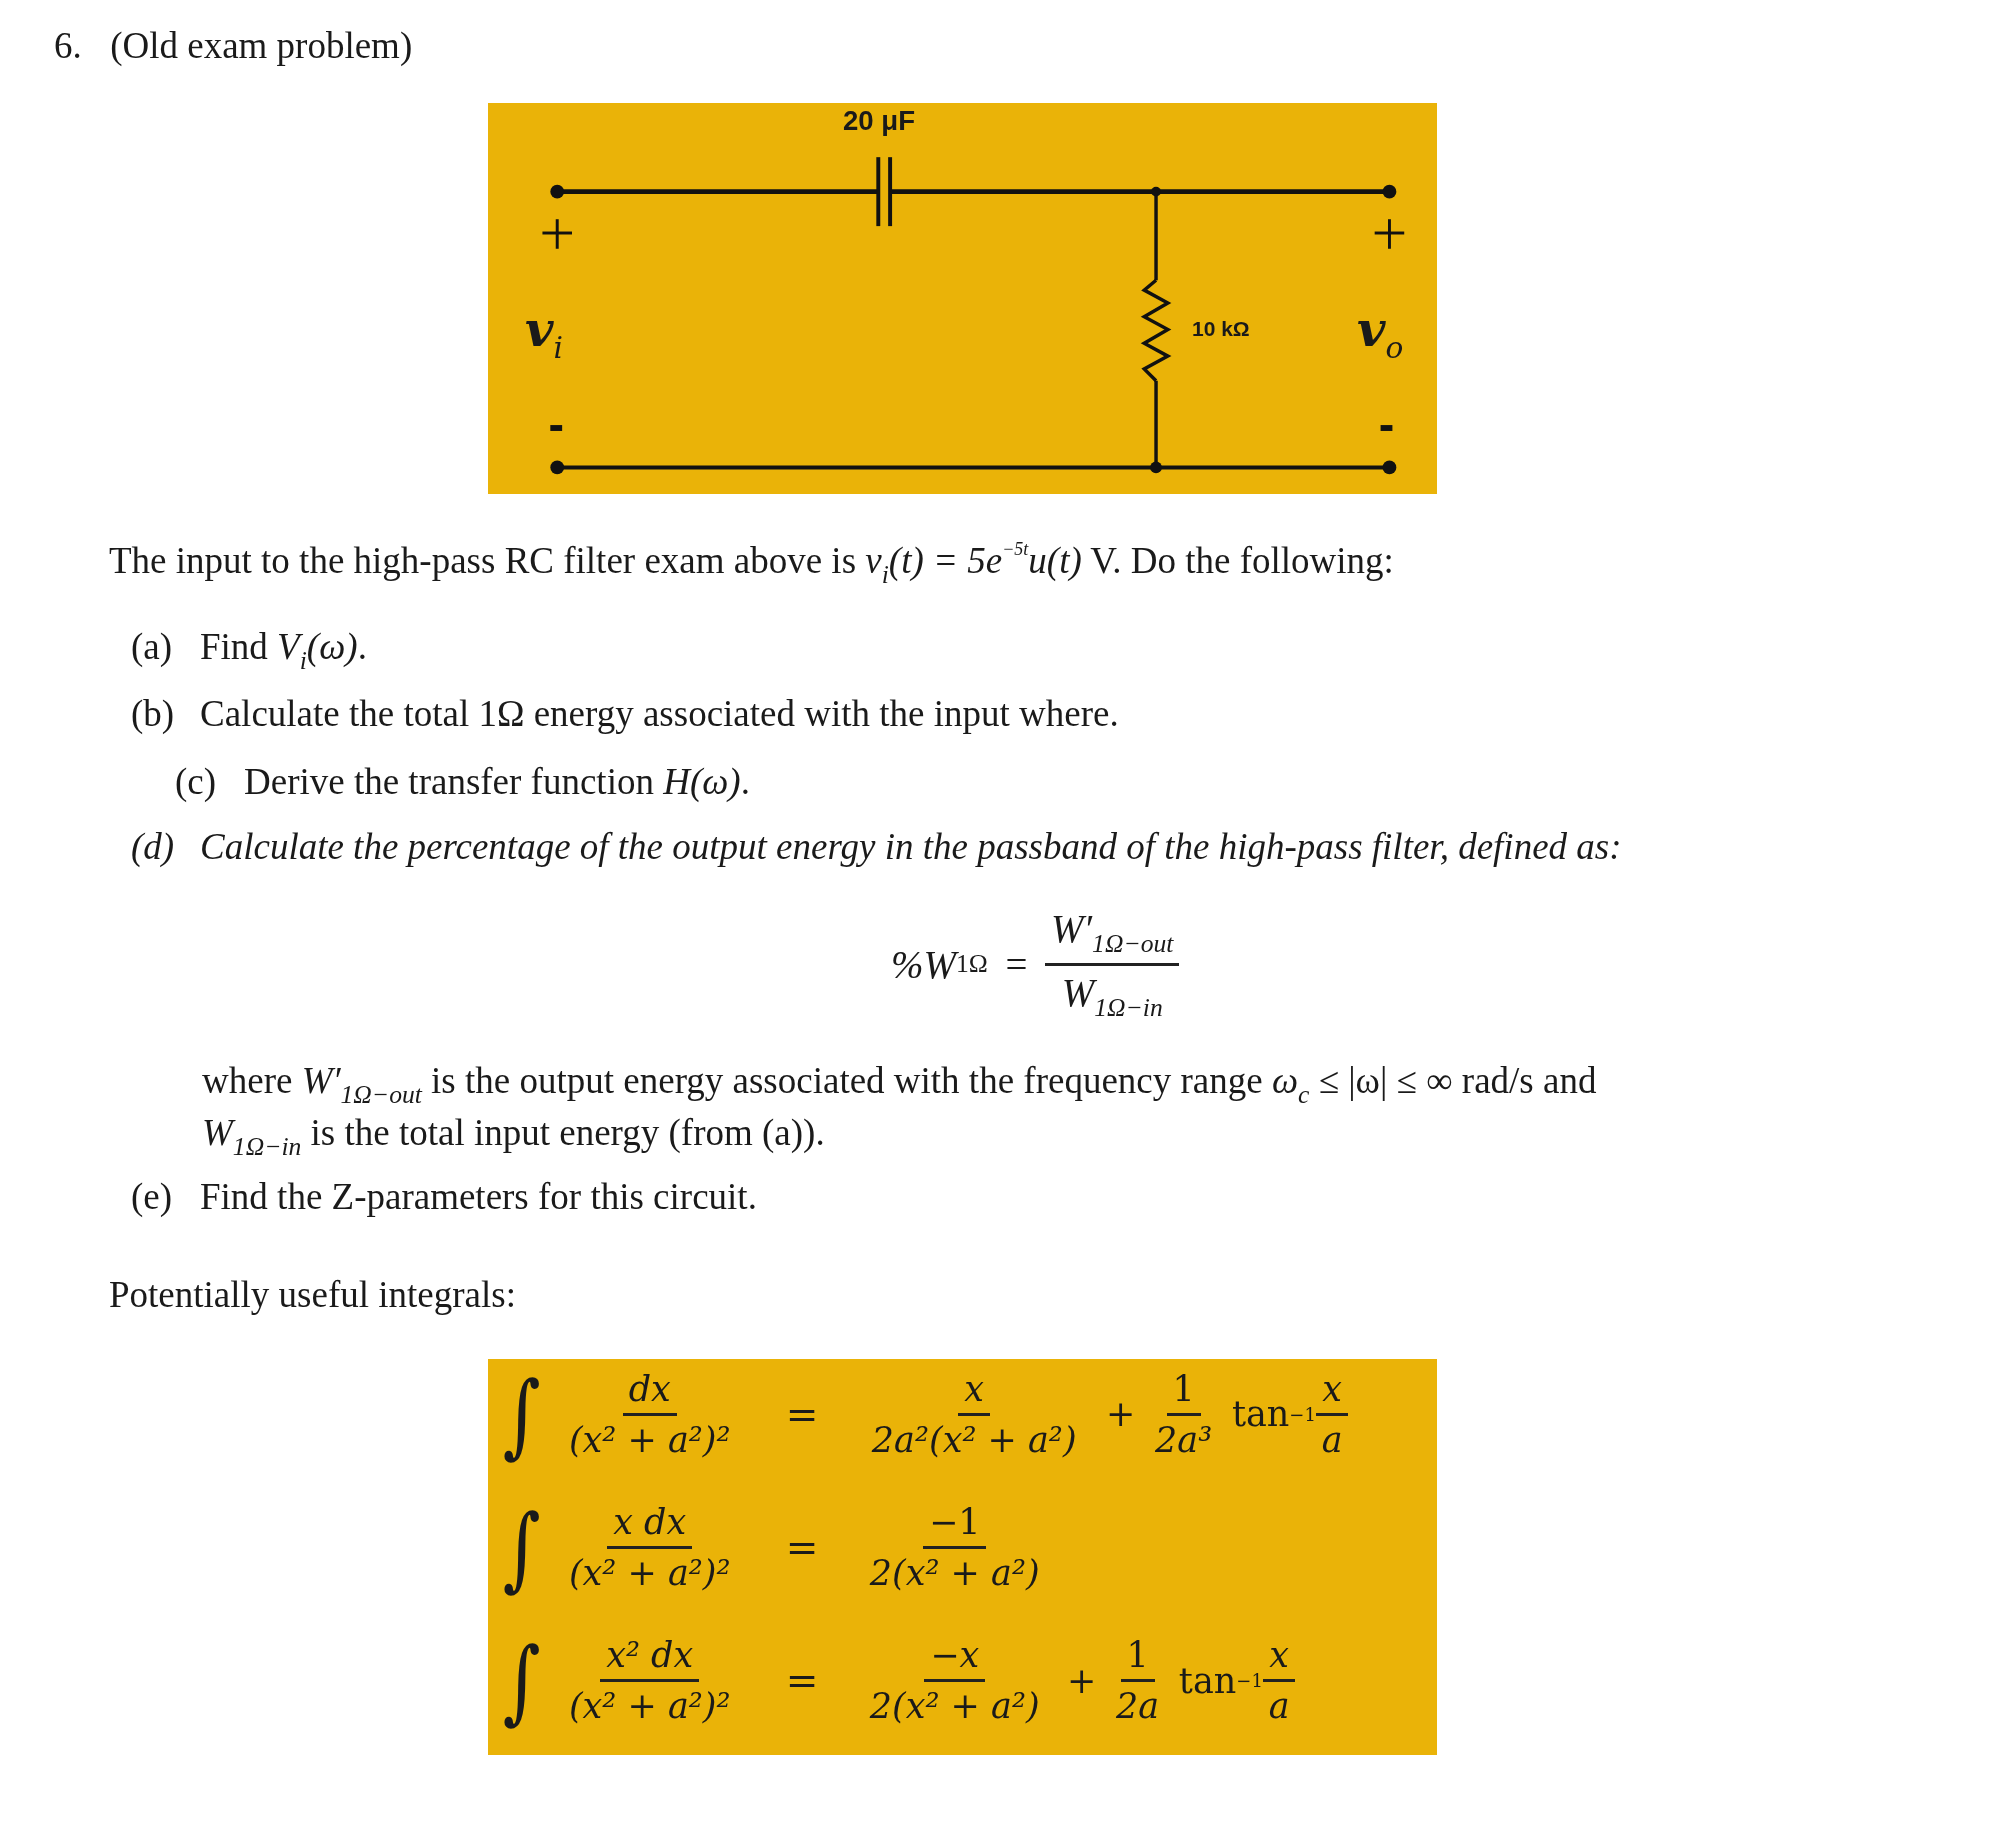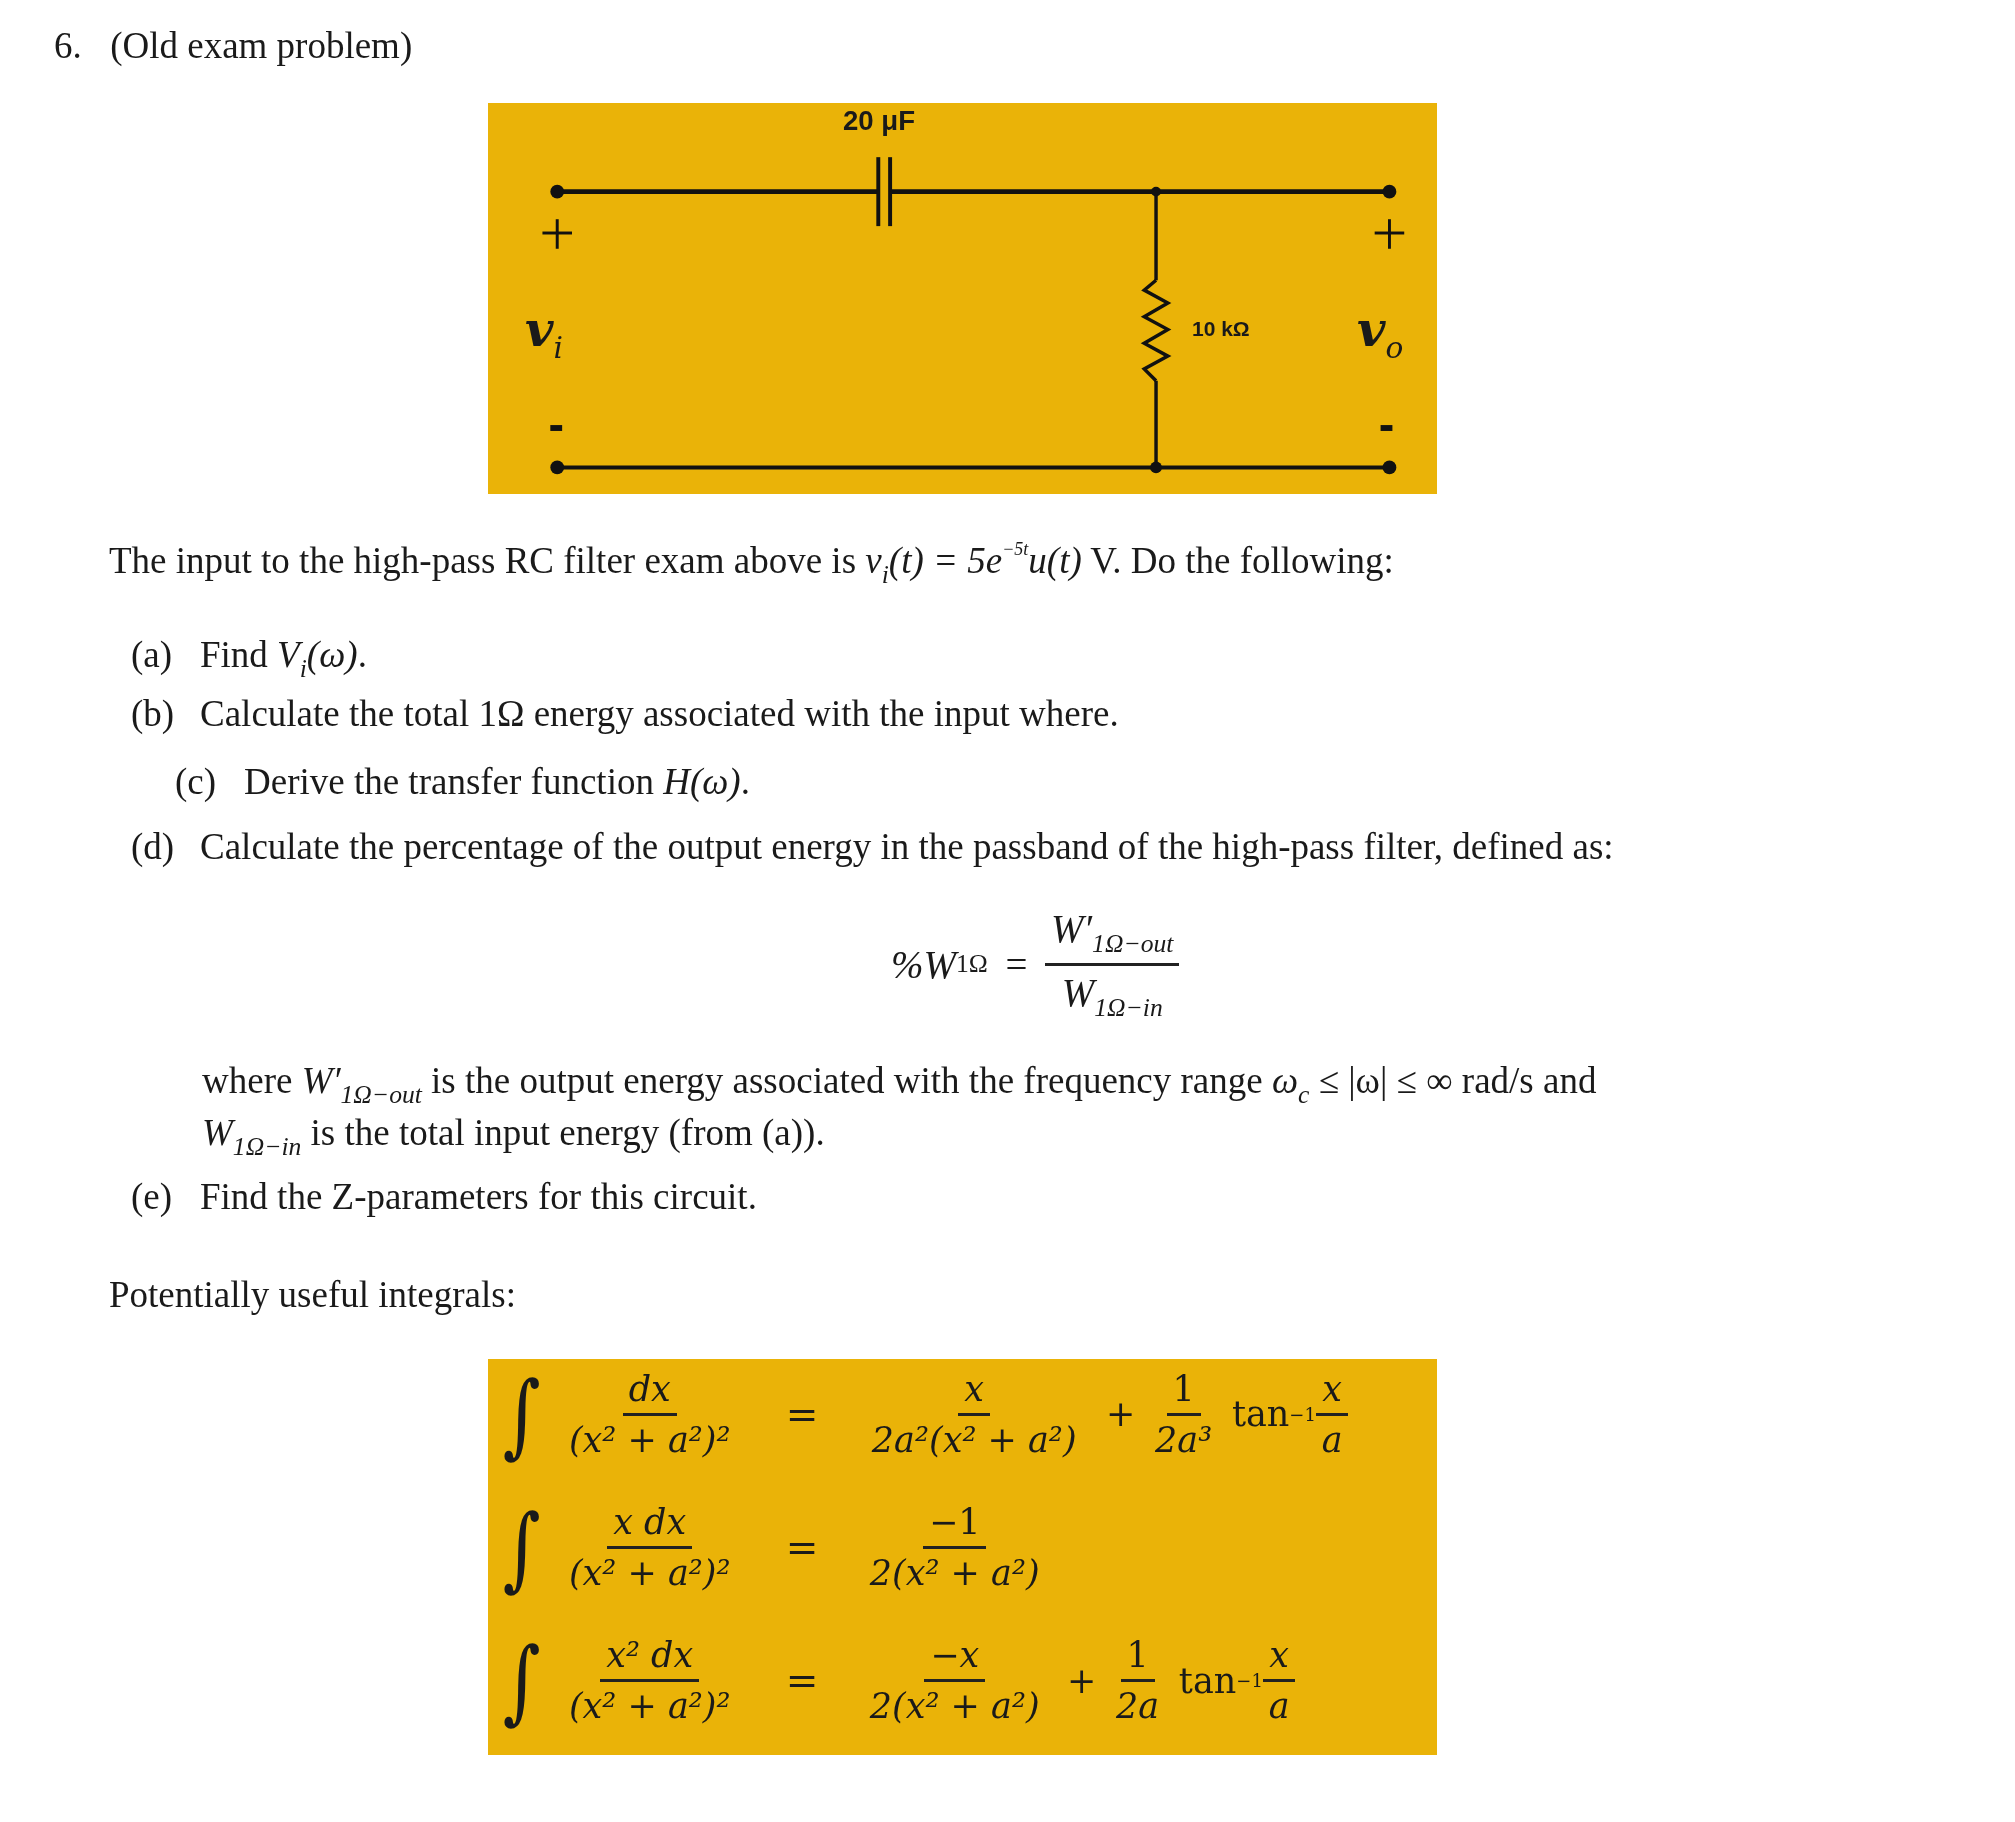--- a/index.html
+++ b/index.html
@@ -72,30 +72,30 @@
   </div>
   <div class="abs" style="left:869px; top:197px; font-size:49px; font-style:italic; font-weight:bold; font-family:'DejaVu Serif',serif;">
     <span>v</span><span style="font-size:29.6px; vertical-align:-11.8px; font-weight:normal;">o</span>
   </div>
 </div>
 
 <div class="abs txt" style="left:109px; top:528px;">
   <span>The input to the high-pass RC filter exam above is </span><span class="it">v</span><span class="it sub">i</span><span class="it">(t) = 5e</span><span class="it sup">−5t</span><span class="it">u(t)</span><span> V. Do the following:</span>
 </div>
 
-<div class="abs txt" style="left:131px; top:625px;margin-top:8px;">
+<div class="abs txt" style="left:131px; top:625px;">
   <span class="item-label">(a)</span><span>Find </span><span class="it">V</span><span class="it sub">i</span><span class="it">(ω)</span><span>.</span>
 </div>
 <div class="abs txt" style="left:131px; top:692px;">
   <span class="item-label">(b)</span><span>Calculate the total 1Ω energy associated with the input where.</span>
 </div>
 <div class="abs txt" style="left:131px; top:760px;margin-left:44px;">
   <span class="item-label">(c)</span><span>Derive the transfer function </span><span class="it">H</span><span class="it">(ω)</span><span>.</span>
 </div>
-<div class="abs txt" style="left:131px; top:825px;">
+<div class="abs txt" style="left:131px; top:825px;font-style:italic;">
   <span class="item-label">(d)</span><span>Calculate the percentage of the output energy in the passband of the high-pass filter, defined as:</span>
 </div>
 
 <div class="abs" style="left:891px; top:906px; display:flex; align-items:center; font-size:39px;">
   <span class="it">%W</span>
     <span class="sub">1Ω</span>
   <span style="margin:0 17.7px;">=</span>
   <span class="frac">
     <span class="num"><span class="it">W′</span><span class="it sub">1Ω−out</span></span>
     <span class="den"><span class="it">W</span><span class="it sub">1Ω−in</span></span>

